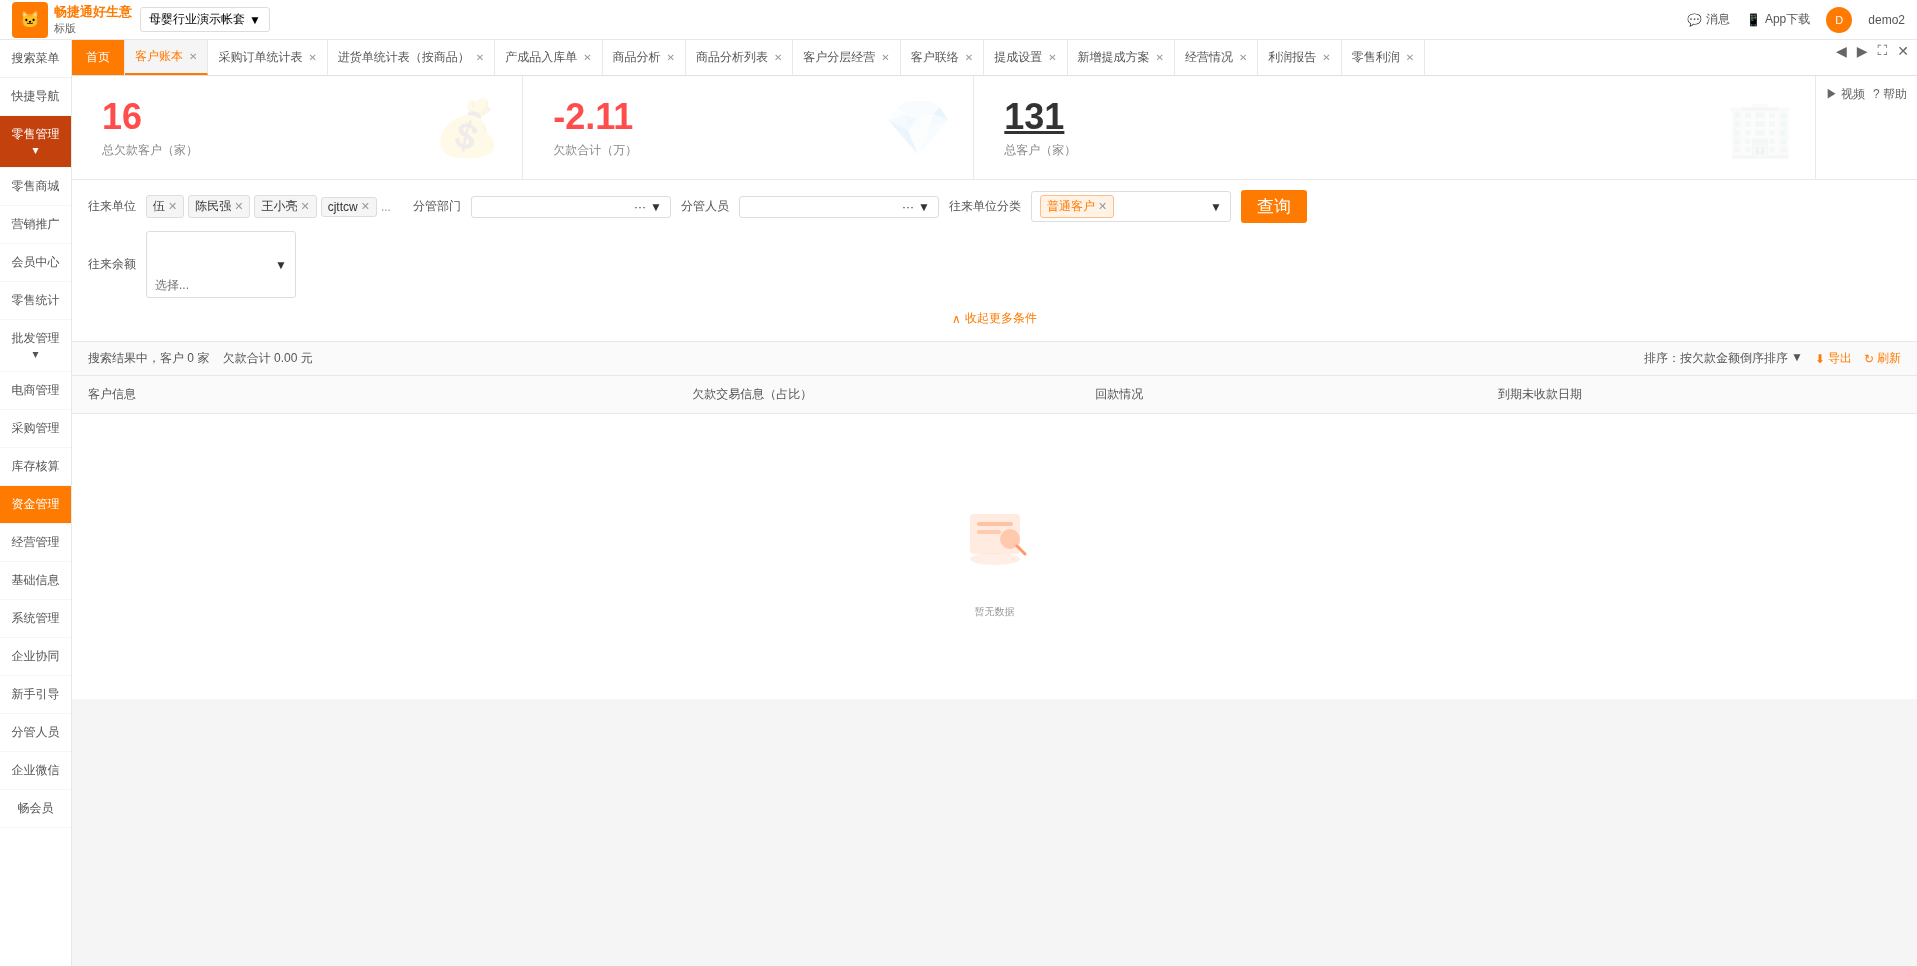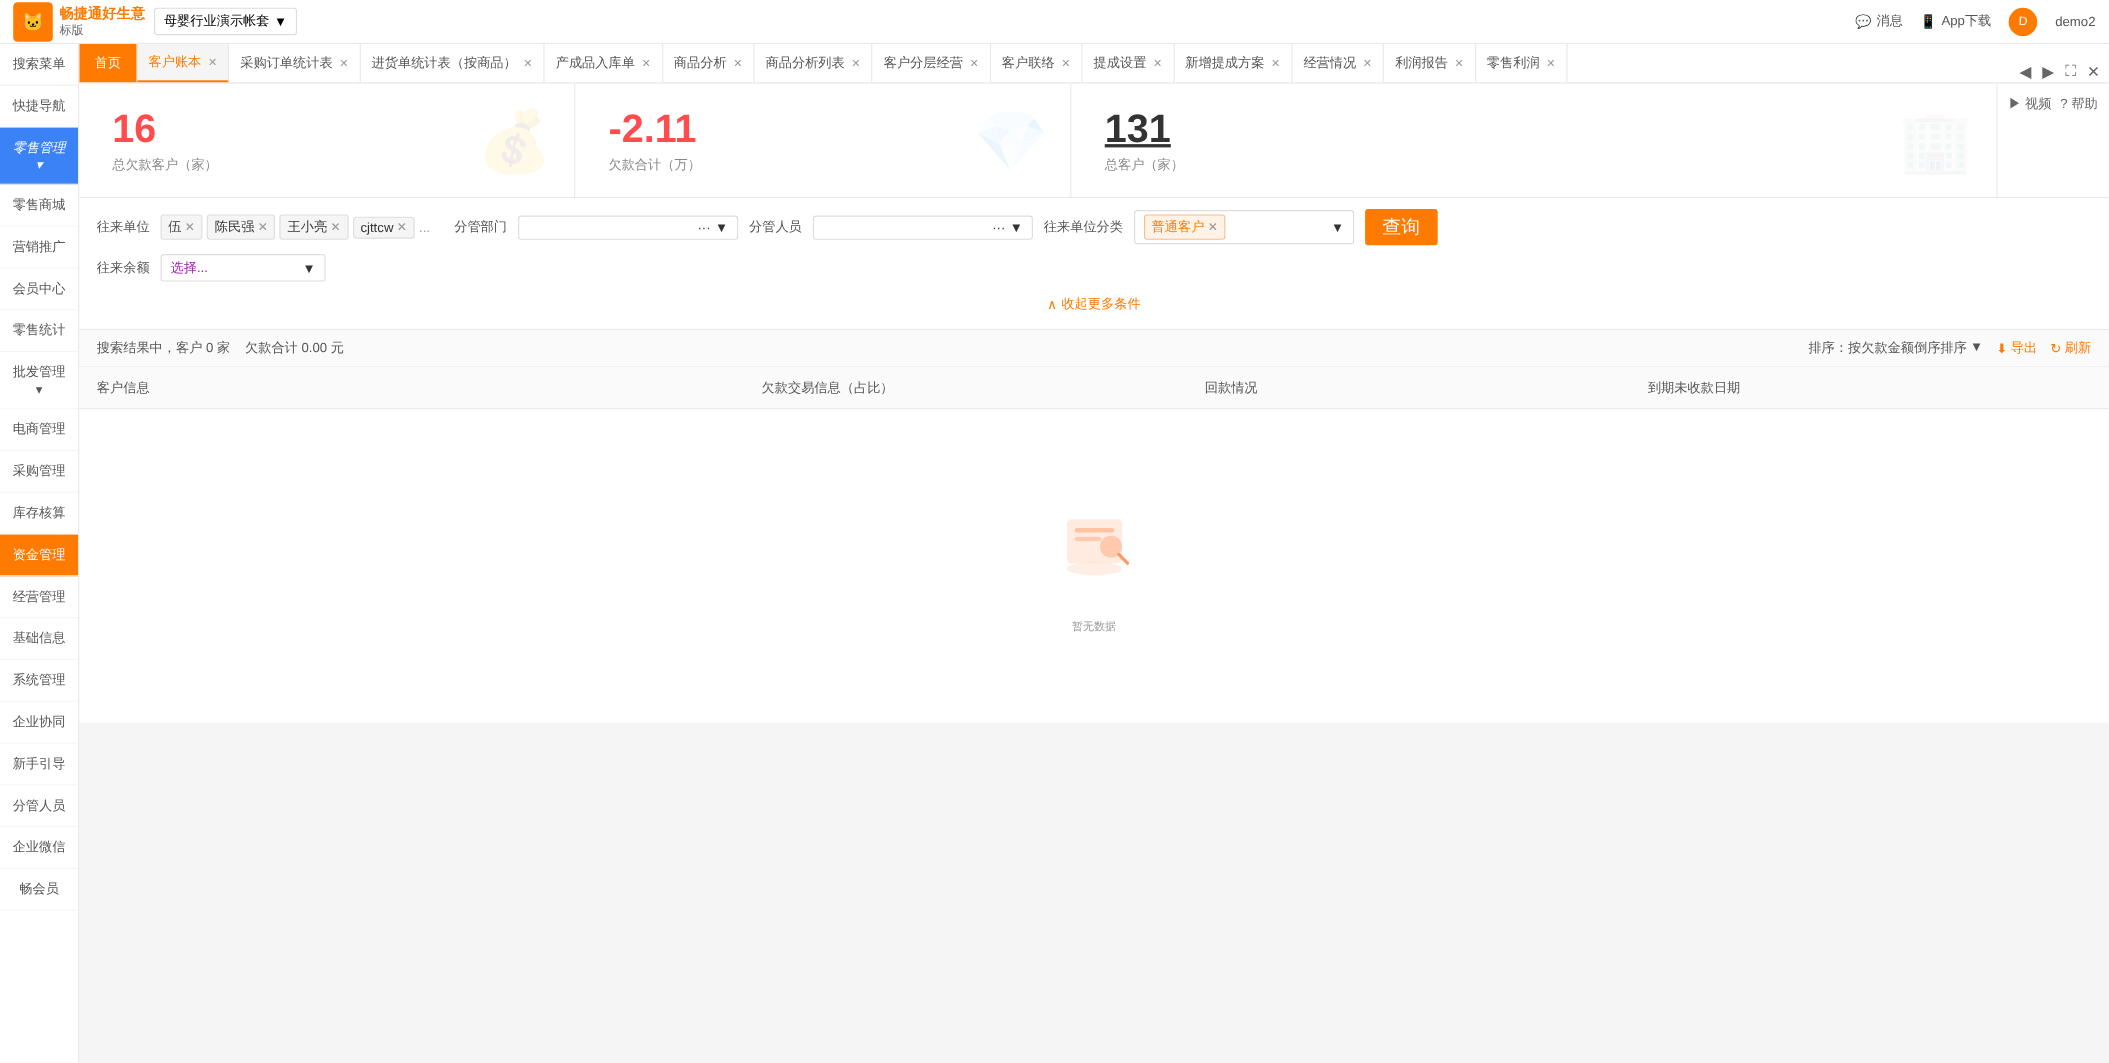--- a/index.html
+++ b/index.html
@@ -23,21 +23,21 @@
     
     .sidebar { width: 72px; background: #fff; border-right: 1px solid #e8e8e8; display: flex; flex-direction: column; flex-shrink: 0; overflow-y: auto; }
     .sidebar-search { padding: 10px 8px; border-bottom: 1px solid #f0f0f0; text-align: center; font-size: 12px; color: #555; cursor: pointer; }
     .sidebar-nav-item { padding: 10px 8px; text-align: center; font-size: 12px; color: #555; cursor: pointer; border-bottom: 1px solid #f5f5f5; }
     .sidebar-nav-item.active { background: #ff7a00; color: white; }
 
     
     .content-area { flex: 1; display: flex; flex-direction: column; overflow: hidden; }
 
     
-    .tab-bar { background: #fff; display: flex; align-items: flex-end; border-bottom: 1px solid #e0e0e0; flex-shrink: 0; height: 36px; overflow: hidden; }
+    .tab-bar { background: #fff; display: flex; align-items: flex-start; border-bottom: 1px solid #e0e0e0; flex-shrink: 0; height: 36px; overflow: hidden; }
     .tab { display: flex; align-items: center; padding: 0 10px; height: 100%; font-size: 12px; cursor: pointer; white-space: nowrap; border-right: 1px solid #e8e8e8; color: #555; gap: 4px; flex-shrink: 0; }
     .tab.active { background: #f5f5f5; color: #ff7a00; border-bottom: 2px solid #ff7a00; }
     .tab .close-btn { color: #999; font-size: 10px; margin-left: 2px; }
     .tab:first-child { background: #ff7a00; color: white; padding: 0 14px; }
     .tab-nav-btns { display: flex; margin-left: auto; align-items: center; padding: 0 4px; gap: 2px; }
     .tab-nav-btn { padding: 2px 4px; cursor: pointer; color: #666; font-size: 14px; }
 
     
     .page-content { flex: 1; overflow-y: auto; background: #f5f5f5; padding: 0; }
 
@@ -113,21 +113,21 @@
     <div class="avatar">D</div>
     <span>demo2</span>
   </div>
 </div>
 
 <div class="main-layout">
 
   <div class="sidebar">
     <div class="sidebar-search">搜索菜单</div>
     <div class="sidebar-nav-item">快捷导航</div>
-    <div class="sidebar-nav-item active" style="background:#3b82f6;color:white;font-style:italic;">零售管理 ▾</div>
+    <div class="sidebar-nav-item active" style="background:#c2410c;color:white;">零售管理 ▾</div>
     <div class="sidebar-nav-item">零售商城</div>
     <div class="sidebar-nav-item">营销推广</div>
     <div class="sidebar-nav-item">会员中心</div>
     <div class="sidebar-nav-item">零售统计</div>
     <div class="sidebar-nav-item">批发管理 ▾</div>
     <div class="sidebar-nav-item">电商管理</div>
     <div class="sidebar-nav-item">采购管理</div>
     <div class="sidebar-nav-item">库存核算</div>
     <div class="sidebar-nav-item" style="background:#ff7a00;color:white;">资金管理</div>
     <div class="sidebar-nav-item">经营管理</div>
@@ -240,21 +240,21 @@
             </div>
             <span style="flex:1;"></span>
             <span>▼</span>
           </div>
 
           <button style="background:#ff7a00;color:white;border:none;border-radius:3px;padding:5px 16px;font-size:17px;cursor:pointer;">查询</button>
         </div>
         <div class="filter-row">
           <span class="filter-label">往来余额</span>
           <div class="filter-select" style="min-width:150px;">
-            <span style="color:#a21caf;flex:1;">选择...</span>
+            <span style="color:#737373;flex:1;margin-top:42px;">选择...</span>
             <span>▼</span>
           </div>
         </div>
         <div class="collapse-btn">
           <span>∧</span>
           <span>收起更多条件</span>
         </div>
       </div>
 
       <div class="result-bar">

